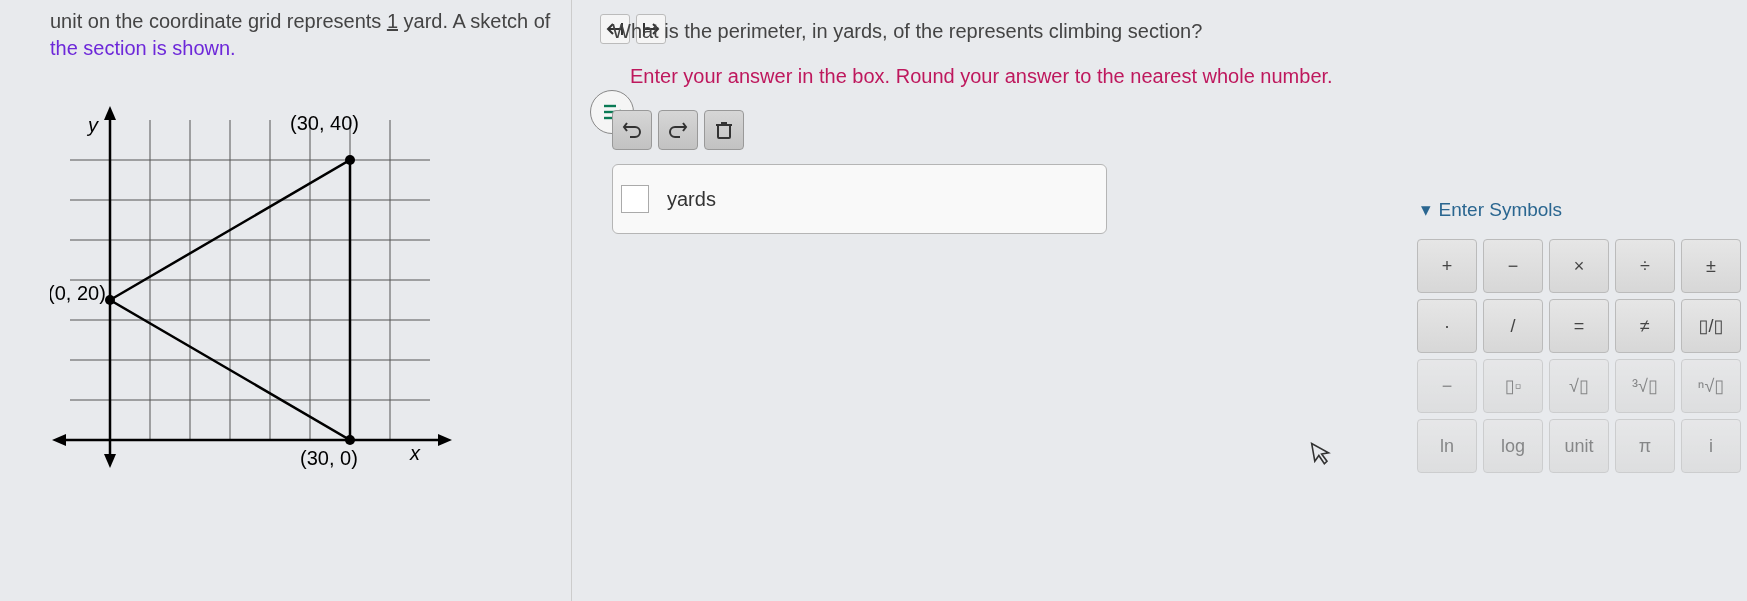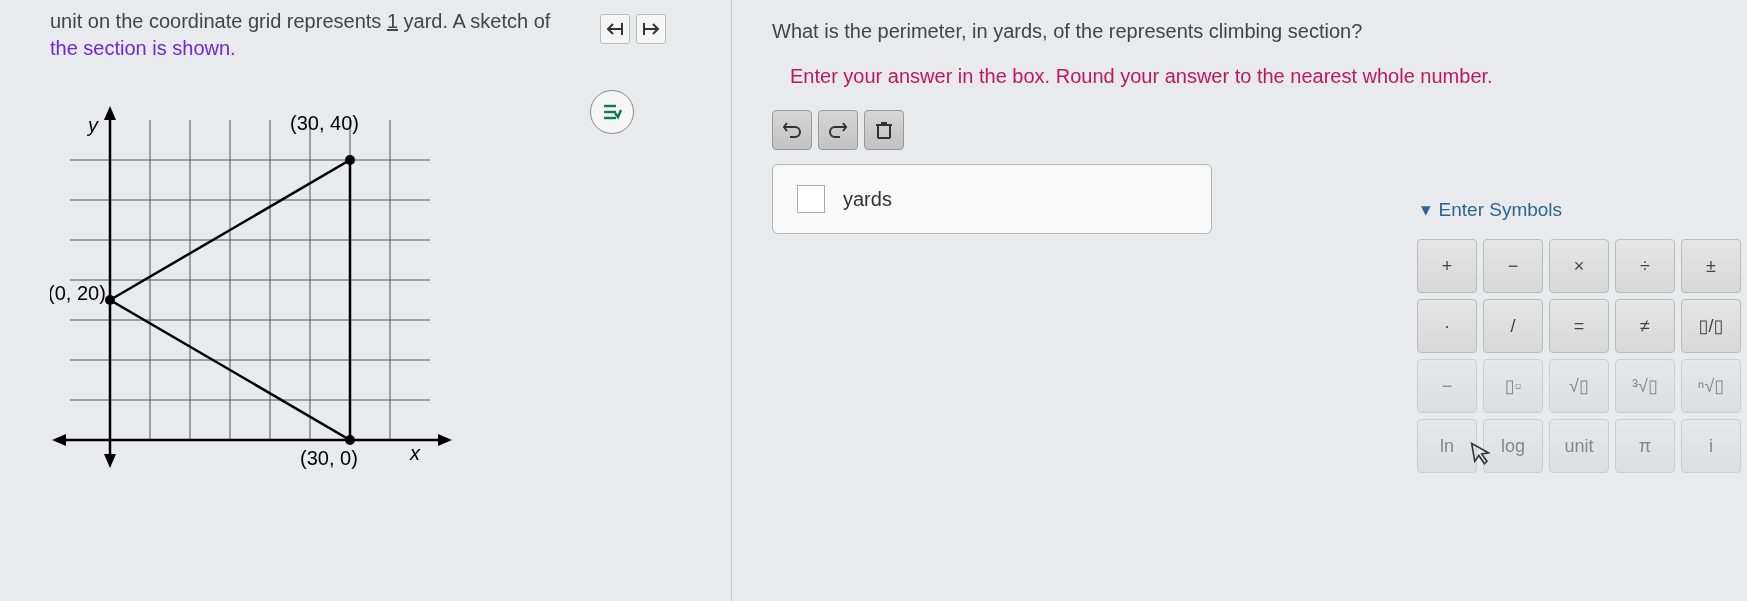--- a/index.html
+++ b/index.html
@@ -7,21 +7,21 @@
     font-family: Arial, Helvetica, sans-serif;
     background: #e8eaed;
     width: 1747px;
     height: 601px;
     overflow: hidden;
     color: #333;
     font-size: 20px;
   }
   .container { display: flex; height: 100%; }
   .left-panel {
-    width: 732px;
+    width: 572px;
     padding: 10px 20px 10px 50px;
     position: relative;
     border-right: 1px solid #ccc;
   }
   .right-panel {
     flex: 1;
     padding: 20px 10px 10px 40px;
     position: relative;
   }
   .prompt-line-1 { margin-bottom: 4px; color: #444; }
@@ -66,25 +66,25 @@
   .tool-btn {
     width: 40px; height: 40px;
     background: linear-gradient(#d6d6d6,#c2c2c2);
     border: 1px solid #999;
     border-radius: 4px;
     display: flex; align-items: center; justify-content: center;
     font-size: 18px;
     color: #333;
   }
   .answer-box {
-    width: 440px;
+    width: 495px;
     border: 1px solid #b5b5b5;
     border-radius: 6px;
     background: #f9f9f9;
-    padding: 20px 24px;
+    padding: 20px 8px;
     display: flex;
     align-items: center;
     gap: 18px;
     margin-bottom: 20px;
   }
   .answer-input {
     width: 28px; height: 28px;
     border: 1px solid #aaa;
     background: #fff;
   }

